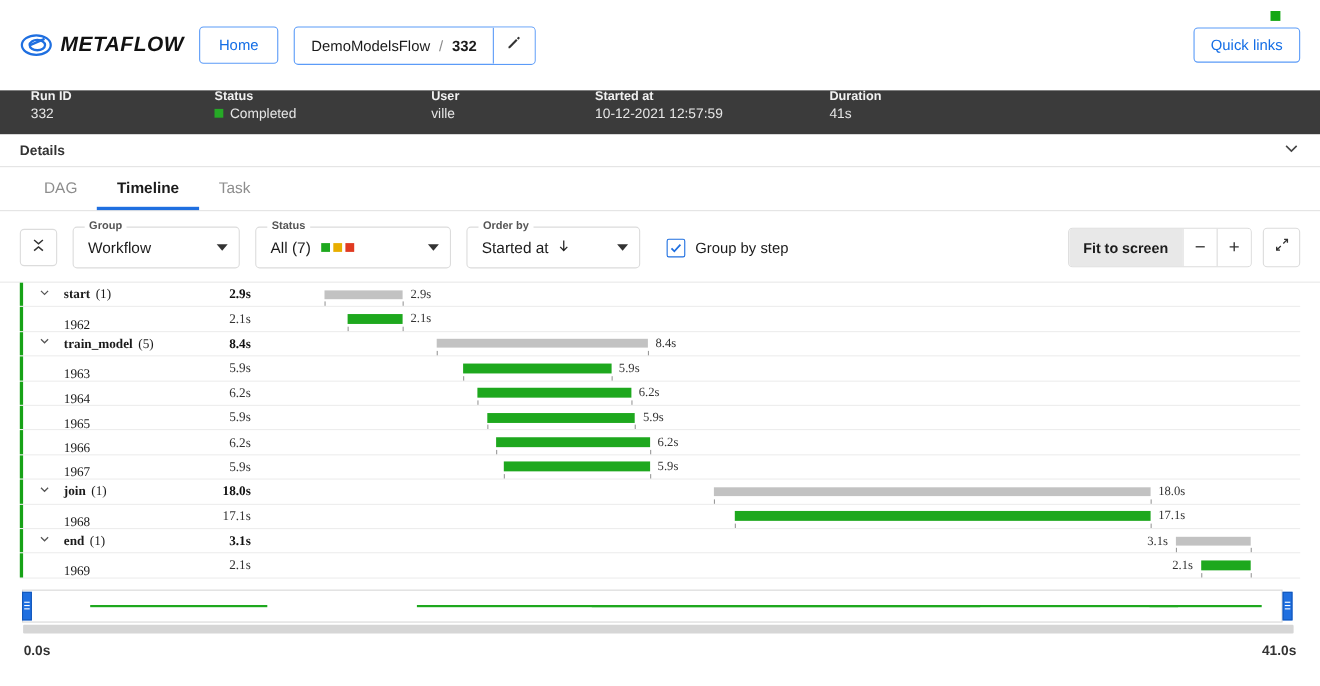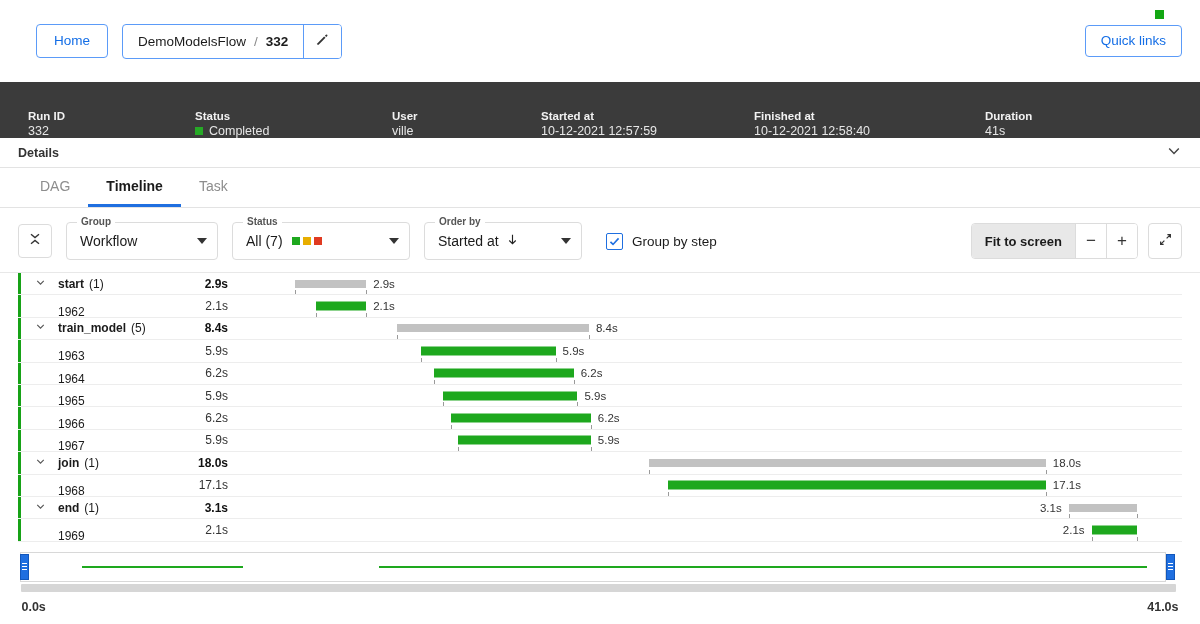--- a/index.html
+++ b/index.html
@@ -76,25 +76,25 @@
   }
   .green-dot-corner {
     position: absolute;
     top: 10px; right: 36px;
     width: 9px; height: 9px;
     background: #13a713;
   }
 
   
   .runbar {
-    height: 56px;
+    height: 40px;
     background: #3b3b3b;
     color: #fff;
     display: flex;
-    align-items: flex-end;
+    align-items: flex-start;
     padding: 0 28px;
   }
   .runbar-cell { display: flex; flex-direction: column; gap: 2px; }
   .runbar-label { font-size: 11.5px; font-weight: 700; color: #f2f2f2; }
   .runbar-value { font-size: 12.5px; color: #e6e6e6; display: flex; align-items: center; gap: 6px;}
   .status-sq { width: 8px; height: 8px; background: #26a926; display: inline-block; }
 
   
   .details-row {
     height: 30px;
@@ -211,20 +211,21 @@
   }
 
   
   .timeline { position: relative; }
   .trow {
     position: relative;
     height: 22.4px;
     border-bottom: 1px solid #ededed;
     display: flex; align-items: center;
     margin: 0 18px;
+    font-family: Liberation Serif, serif;
   }
   .trow .accent {
     position: absolute; left: 0; top: 0; bottom: 0;
     width: 3px; background: #17a217;
   }
   .trow.group .accent { height: 100%; }
   .tcell-name {
     width: 162px;
     padding-left: 18px;
     font-size: 12px;
@@ -324,20 +325,30 @@
     position: absolute;
     font-size: 12.5px;
     color: #333;
     font-weight: 600;
   }
 </style>
 </head>
 <body>
 
 <div class="topnav">
+  <div class="logo-wrap">
+    <span class="logo-mark">
+      <svg viewBox="0 0 32 32" width="30" height="30">
+        <ellipse cx="16" cy="16" rx="14" ry="9.5" fill="none" stroke="#1f6fe0" stroke-width="2.2"></ellipse>
+        <ellipse cx="17" cy="16" rx="7.5" ry="5" fill="none" stroke="#1f6fe0" stroke-width="2.2"></ellipse>
+        <path d="M10 16 L24 10" stroke="#1f6fe0" stroke-width="2.2" fill="none"></path>
+      </svg>
+    </span>
+    <span class="logo-text">METAFLOW</span>
+  </div>
 
   <button class="home-btn">Home</button>
 
   <div class="flow-group">
     <div class="flow-name">
       <span>DemoModelsFlow</span>
       <span class="flow-sep">/</span>
       <span class="flow-id">332</span>
     </div>
     <div class="flow-edit">
@@ -366,24 +377,20 @@
       <em style="font-style:normal">Completed</em>
     </span>
   </div>
   <div class="runbar-cell" style="width:149px">
     <span class="runbar-label">User</span>
     <span class="runbar-value">ville</span>
   </div>
   <div class="runbar-cell" style="width:213px">
     <span class="runbar-label">Started at</span>
     <span class="runbar-value">10-12-2021 12:57:59</span>
-  </div>
-  <div class="runbar-cell" style="width:231px">
-    <span class="runbar-label">Finished at</span>
-    <span class="runbar-value">10-12-2021 12:58:40</span>
   </div>
   <div class="runbar-cell">
     <span class="runbar-label">Duration</span>
     <span class="runbar-value">41s</span>
   </div>
 </div>
 
 <div class="details-row">
   <span>Details</span>
   <span class="details-chevron">

